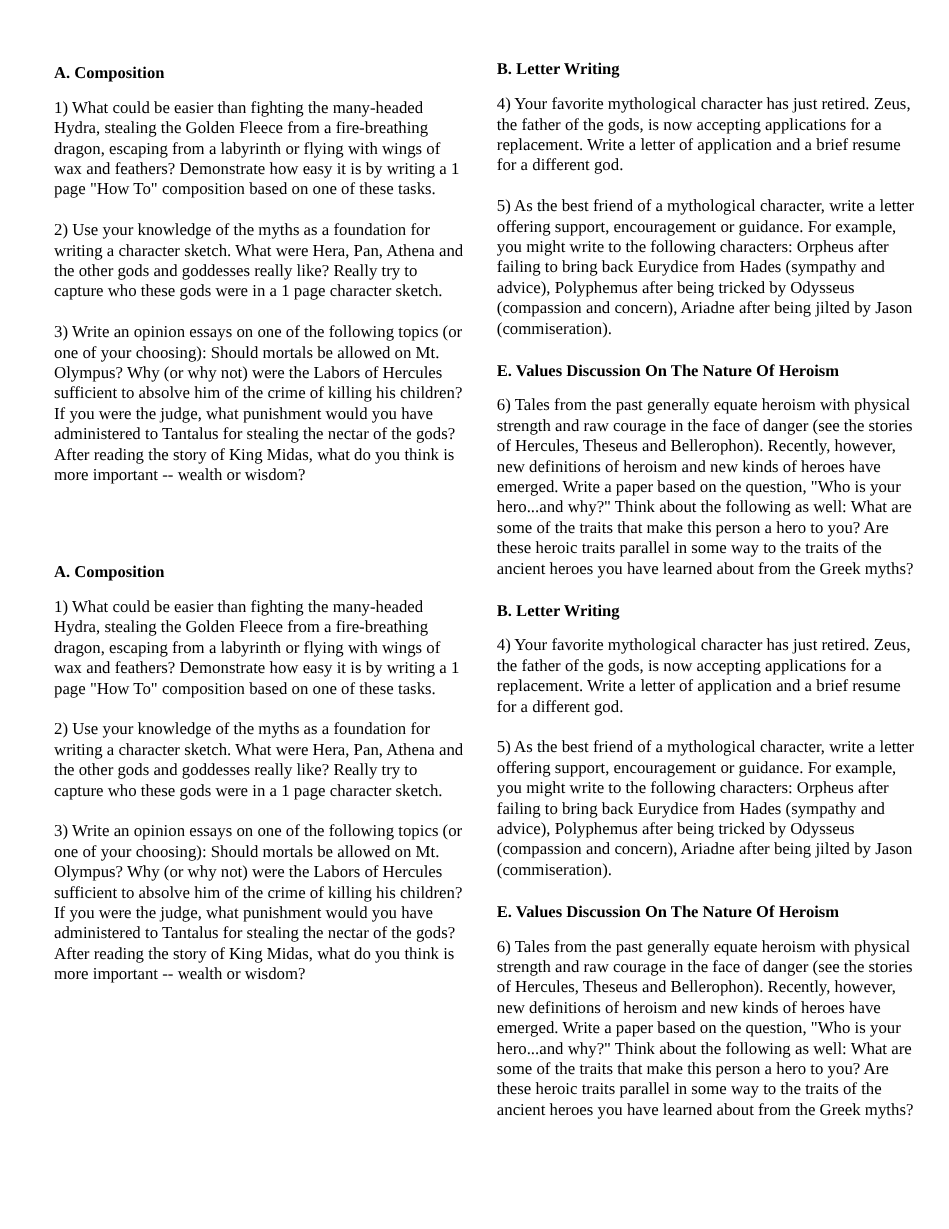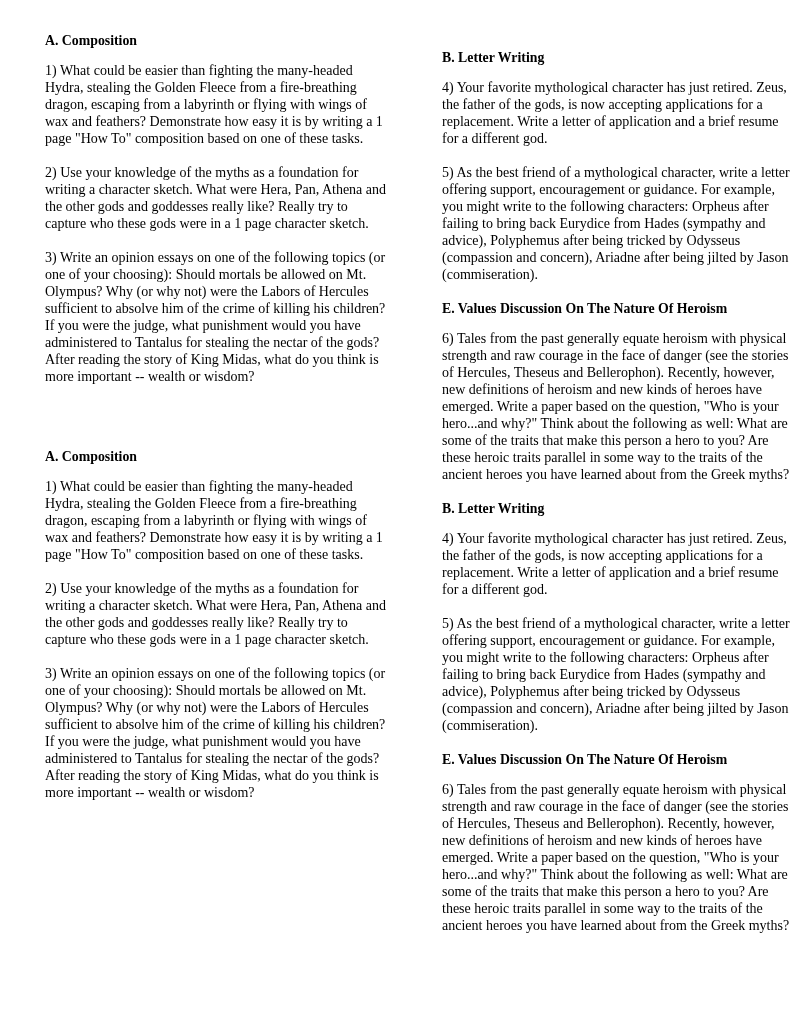--- a/index.html
+++ b/index.html
@@ -14,25 +14,25 @@
     background: #ffffff;
     color: #000000;
     font-family: "Liberation Serif", "DejaVu Serif", serif;
     overflow: hidden;
   }
   .col {
     position: absolute;
   }
   .col-left {
     left: 45px;
-    top: 32px;
+    top: 52px;
     width: 347px;
   }
   .col-right {
-    left: 442px;
+    left: 414px;
     top: 49px;
     width: 350px;
   }
   .doc-heading {
     font-size: 13.8px;
     line-height: 17px;
     font-weight: bold;
     margin: 0 0 13px 0;
     text-align: left;
   }

